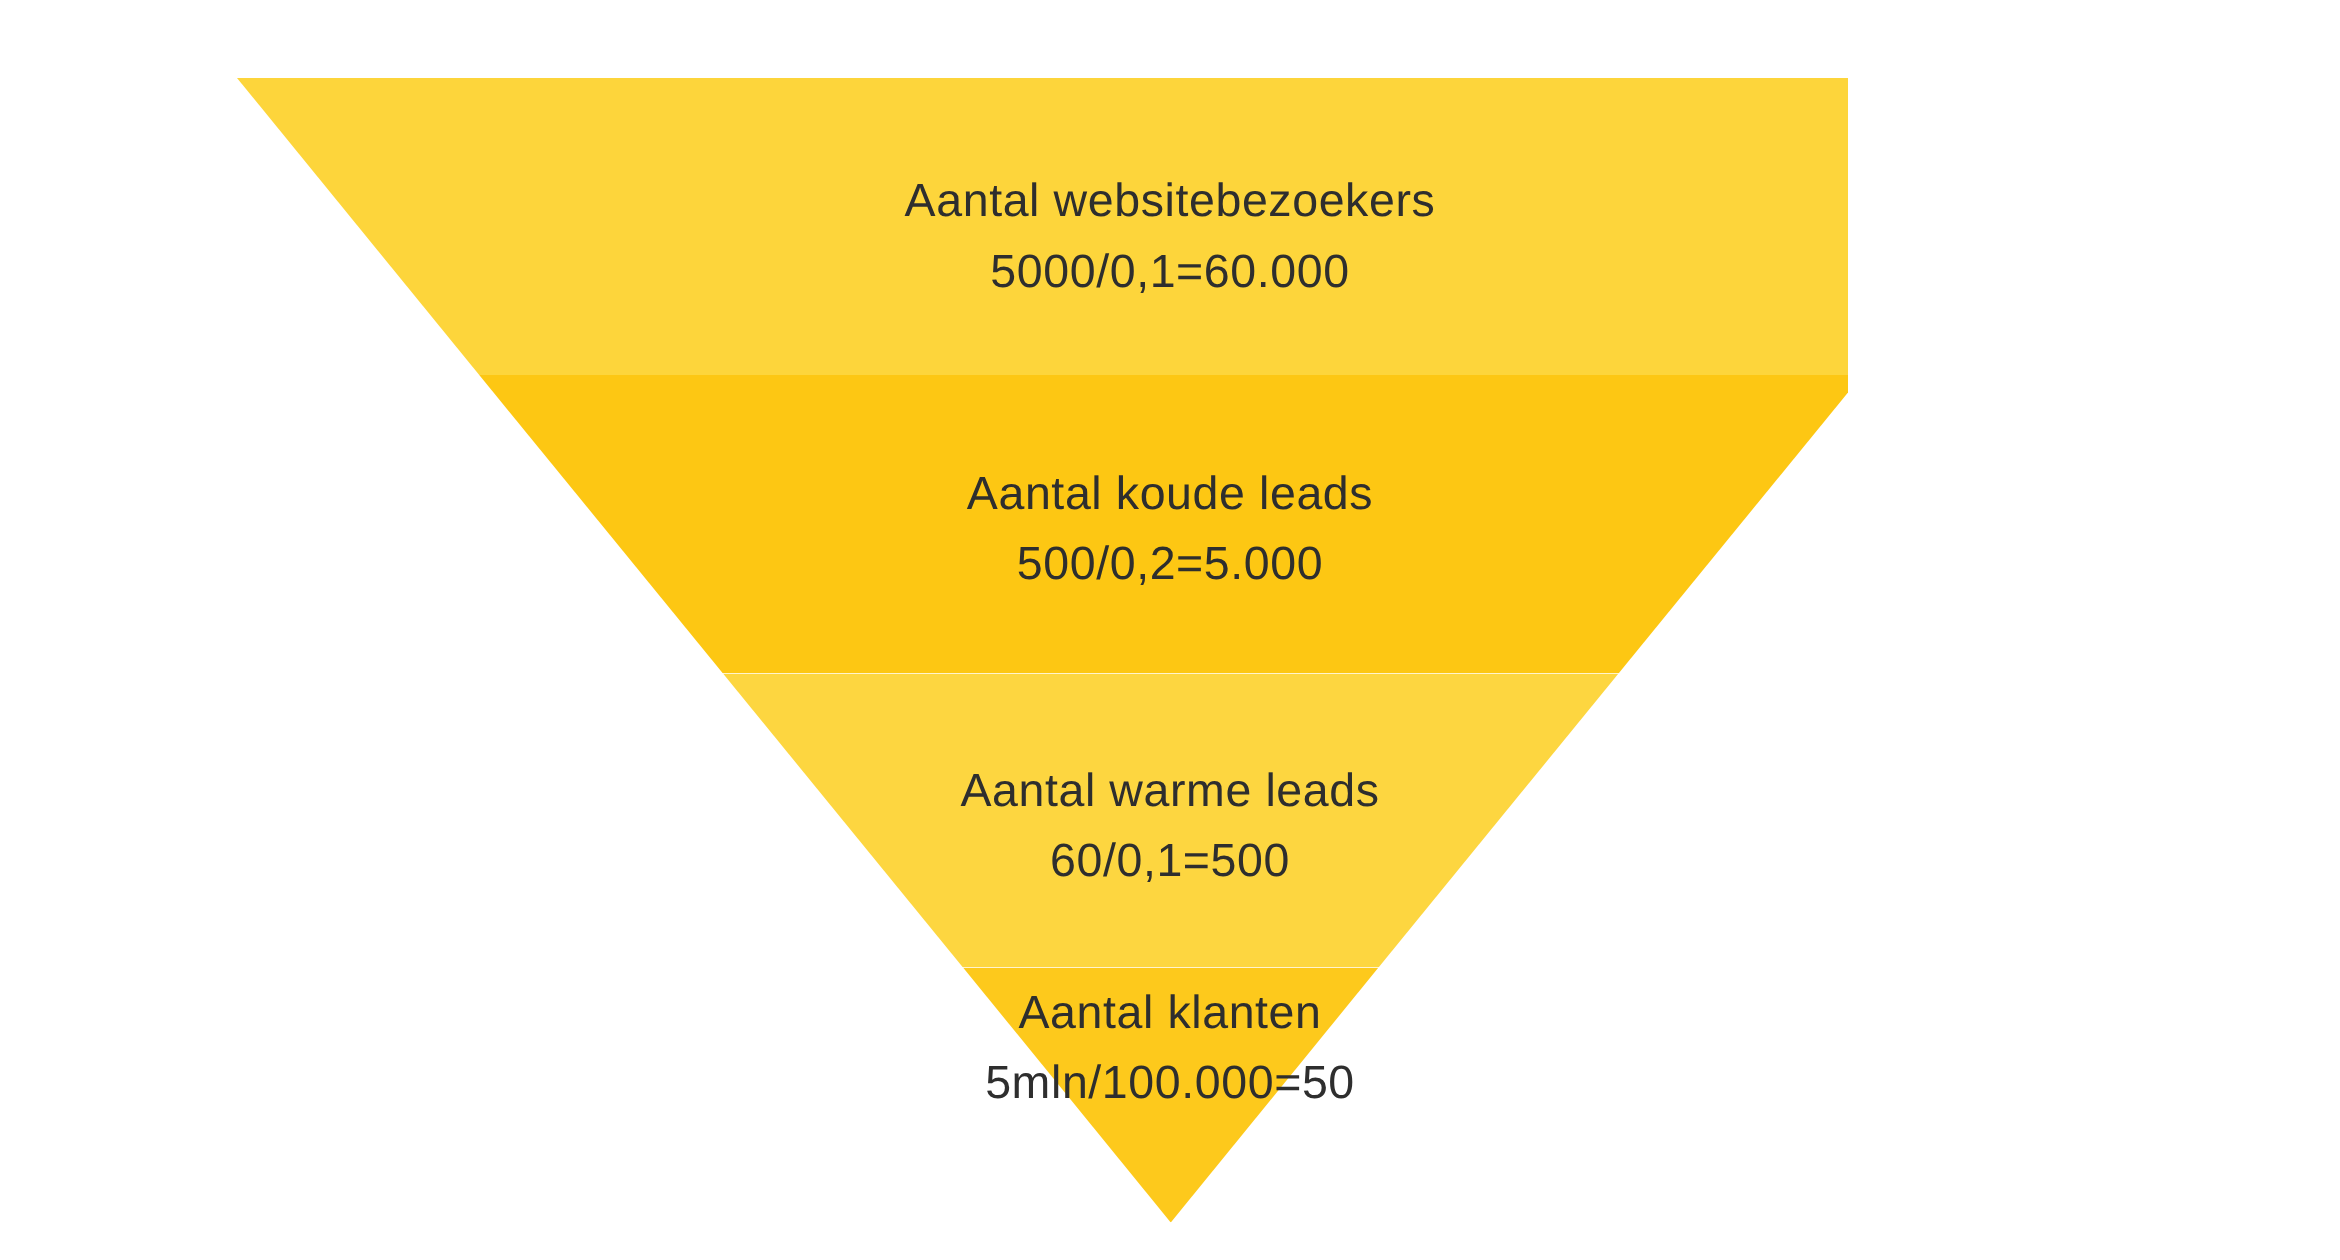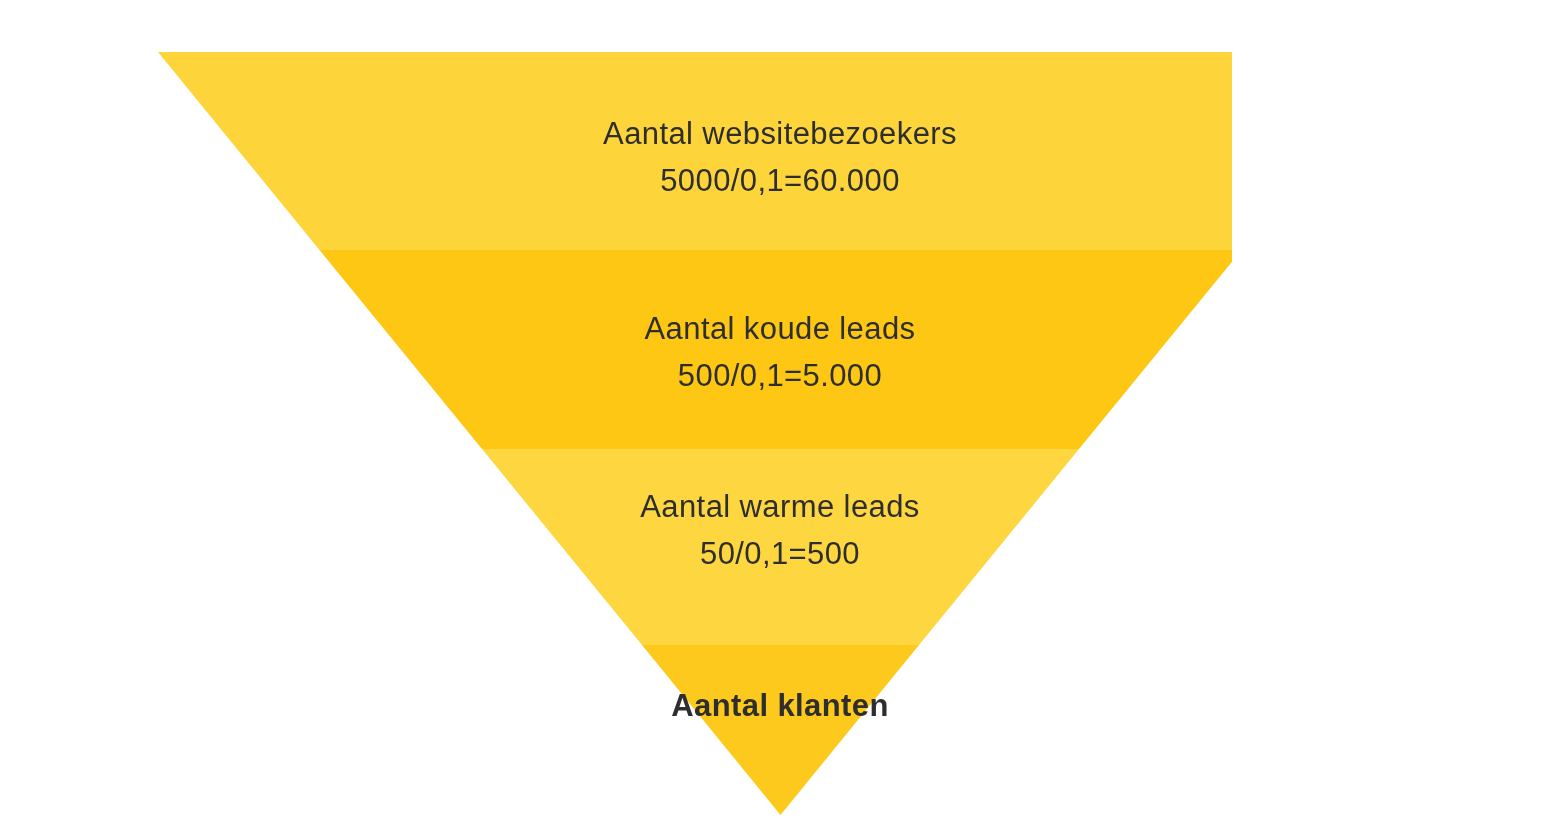--- a/index.html
+++ b/index.html
@@ -34,22 +34,22 @@
     left: 0;
     width: 1560px;
     text-align: center;
     font-size: 31px;
     line-height: 47px;
     letter-spacing: 0.4px;
     color: #2e2e2e;
   }
   .label-block-1 { top: 110px; }
   .label-block-2 { top: 305px; }
-  .label-block-3 { top: 483px; }
-  .label-block-4 { top: 682px; font-weight: bold; }
+  .label-block-3 { top: 503px; }
+  .label-block-4 { top: 651px; }
 </style>
 </head>
 <body>
 
 <div class="stage" style="color: rgb(46, 46, 46);">
 
   <div class="band band-1" style="background-color: rgb(253, 213, 59);"></div>
 
   <div class="band band-2" style="background-color: rgb(253, 199, 19);"></div>
 
@@ -57,25 +57,26 @@
 
   <div class="band band-4" style="background-color: rgb(253, 201, 28);"></div>
 
   <div class="label-block label-block-1">
     <div>Aantal websitebezoekers</div>
     <div>5000/0,1=60.000</div>
   </div>
 
   <div class="label-block label-block-2">
     <div>Aantal koude leads</div>
-    <div>500/0,1=5.000</div>
+    <div>500/0,2=5.000</div>
   </div>
 
   <div class="label-block label-block-3">
     <div>Aantal warme leads</div>
-    <div>50/0,1=500</div>
+    <div>60/0,1=500</div>
   </div>
 
   <div class="label-block label-block-4">
     <div>Aantal klanten</div>
+    <div>5mln/100.000=50</div>
   </div>
 
 </div>
 
 </body></html>

